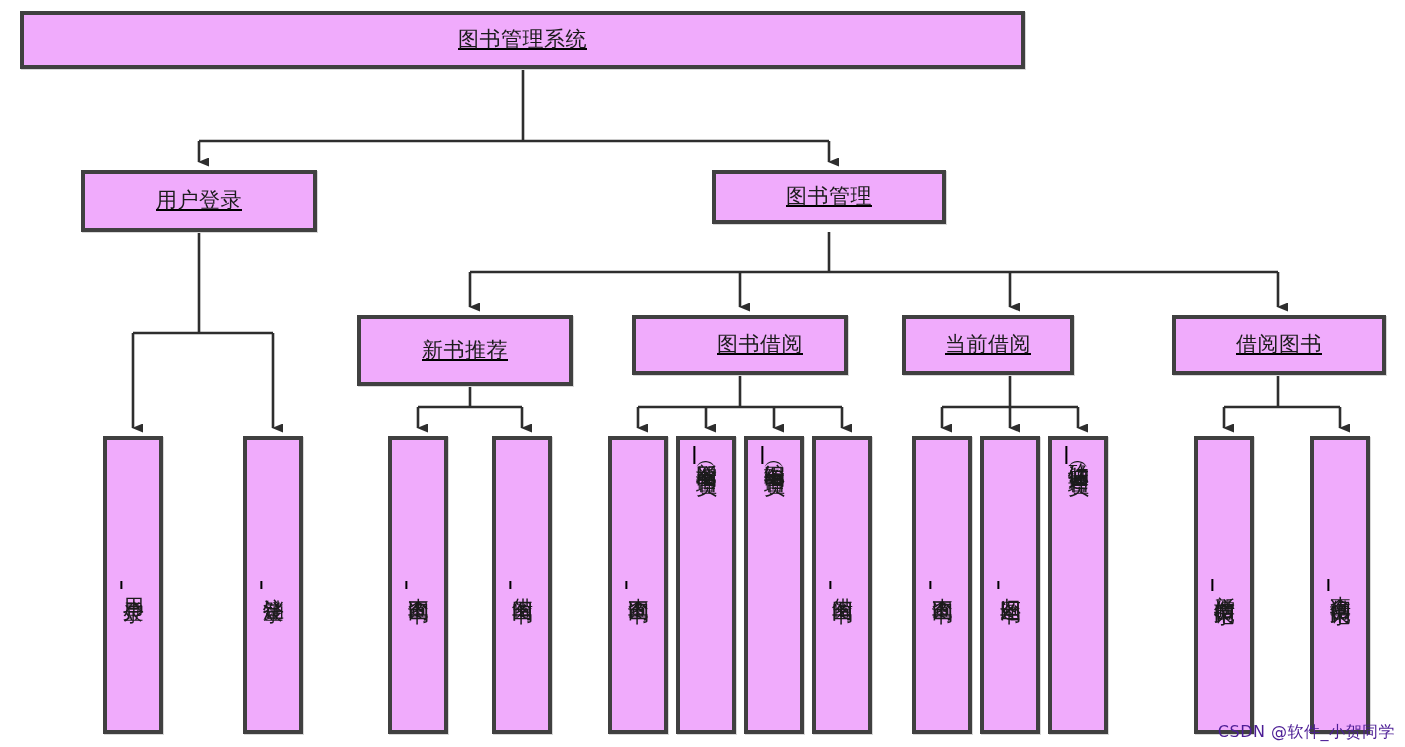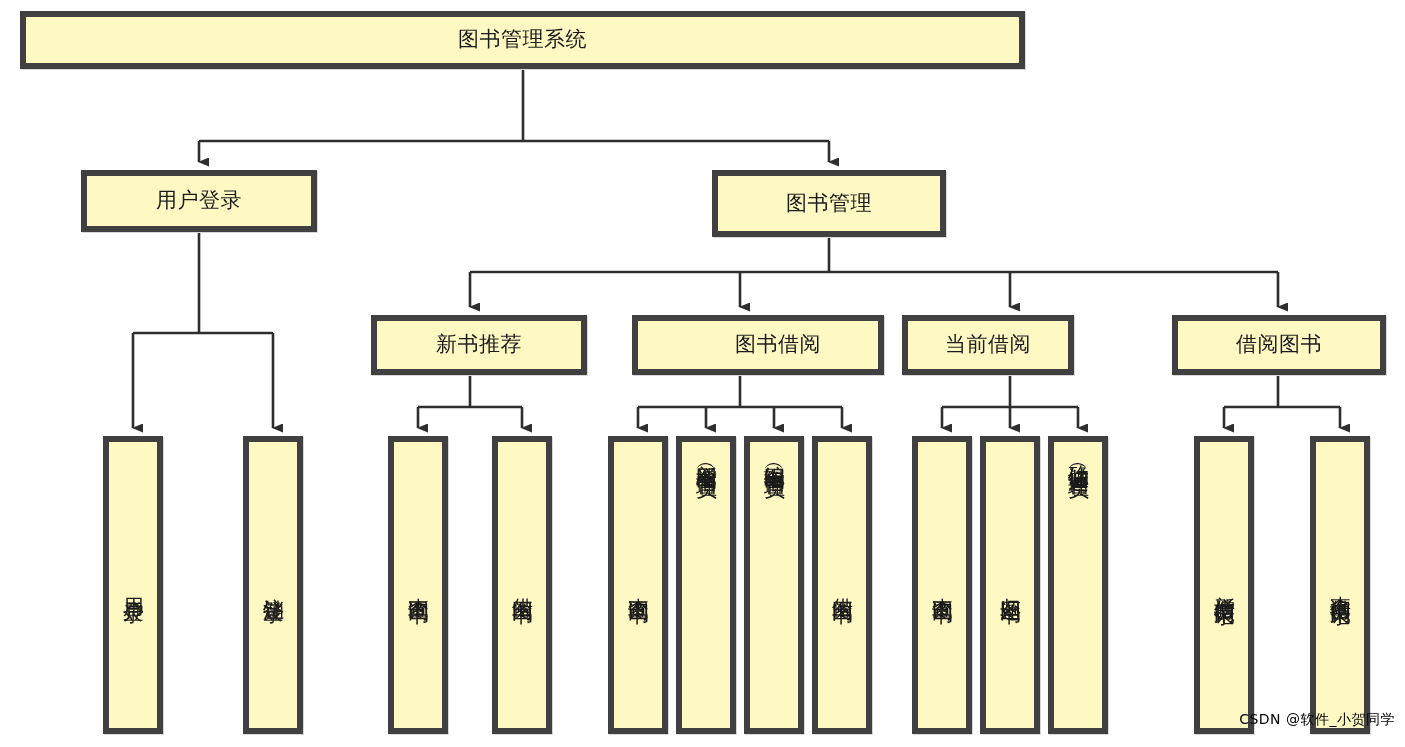--- a/index.html
+++ b/index.html
@@ -25,26 +25,27 @@
     position: absolute;
     left: 0;
     top: 0;
     width: 1405px;
     height: 747px;
     pointer-events: none;
   }
   .node {
     position: absolute;
     box-sizing: border-box;
-    border: 6px solid #404040;
-    background: #fef9c3;
+    border: 4px solid #404040;
+    background: #f0abfc;
     display: flex;
     align-items: center;
     justify-content: center;
     box-shadow: 1px 1px 0 #d8d8d8;
+    text-decoration: underline;
   }
   .node .label {
     color: #1b1b1b;
     line-height: 1.12;
     letter-spacing: 0.5px;
     white-space: nowrap;
   }
   .node.horizontal .label {
     font-size: 21px;
   }
@@ -64,23 +65,23 @@
     letter-spacing: 2px;
     white-space: nowrap;
   }
   .node.vertical.pad-mid {
     align-items: center;
     padding-top: 0;
   }
   #watermark {
     position: absolute;
     right: 10px;
-    bottom: 18px;
-    font-size: 14px;
-    color: #000000;
+    bottom: 4px;
+    font-size: 16px;
+    color: #4c1d95;
     letter-spacing: 0.5px;
     white-space: nowrap;
   }
 </style>
 </head>
 <body>
 
 <div id="diagram-root">
 
   <svg class="edges" viewBox="0 0 1405 747">
@@ -133,28 +134,28 @@
     </g>
   </svg>
 
   <div class="node root horizontal" style="left:20px; top:11px; width:1005px; height:58px;">
     <span class="label">图书管理系统</span>
   </div>
 
   <div class="node horizontal" style="left:81px; top:170px; width:236px; height:62px;">
     <span class="label">用户登录</span>
   </div>
-  <div class="node horizontal" style="left:712px; top:170px; width:234px; height:67px;">
+  <div class="node horizontal" style="left:712px; top:170px; width:234px; height:54px;">
     <span class="label">图书管理</span>
   </div>
 
-  <div class="node horizontal" style="left:371px; top:315px; width:216px; height:60px;">
+  <div class="node horizontal" style="left:357px; top:315px; width:216px; height:71px;">
     <span class="label">新书推荐</span>
   </div>
-  <div class="node horizontal" style="left:632px; top:315px; width:252px; height:60px;padding-left:40px;">
+  <div class="node horizontal" style="left:632px; top:315px; width:216px; height:60px;padding-left:40px;">
     <span class="label">图书借阅</span>
   </div>
   <div class="node horizontal" style="left:902px; top:315px; width:172px; height:60px;">
     <span class="label">当前借阅</span>
   </div>
   <div class="node horizontal" style="left:1172px; top:315px; width:214px; height:60px;">
     <span class="label">借阅图书</span>
   </div>
 
   <div class="node vertical pad-mid" style="left:103px; top:436px; width:60px; height:298px;">

